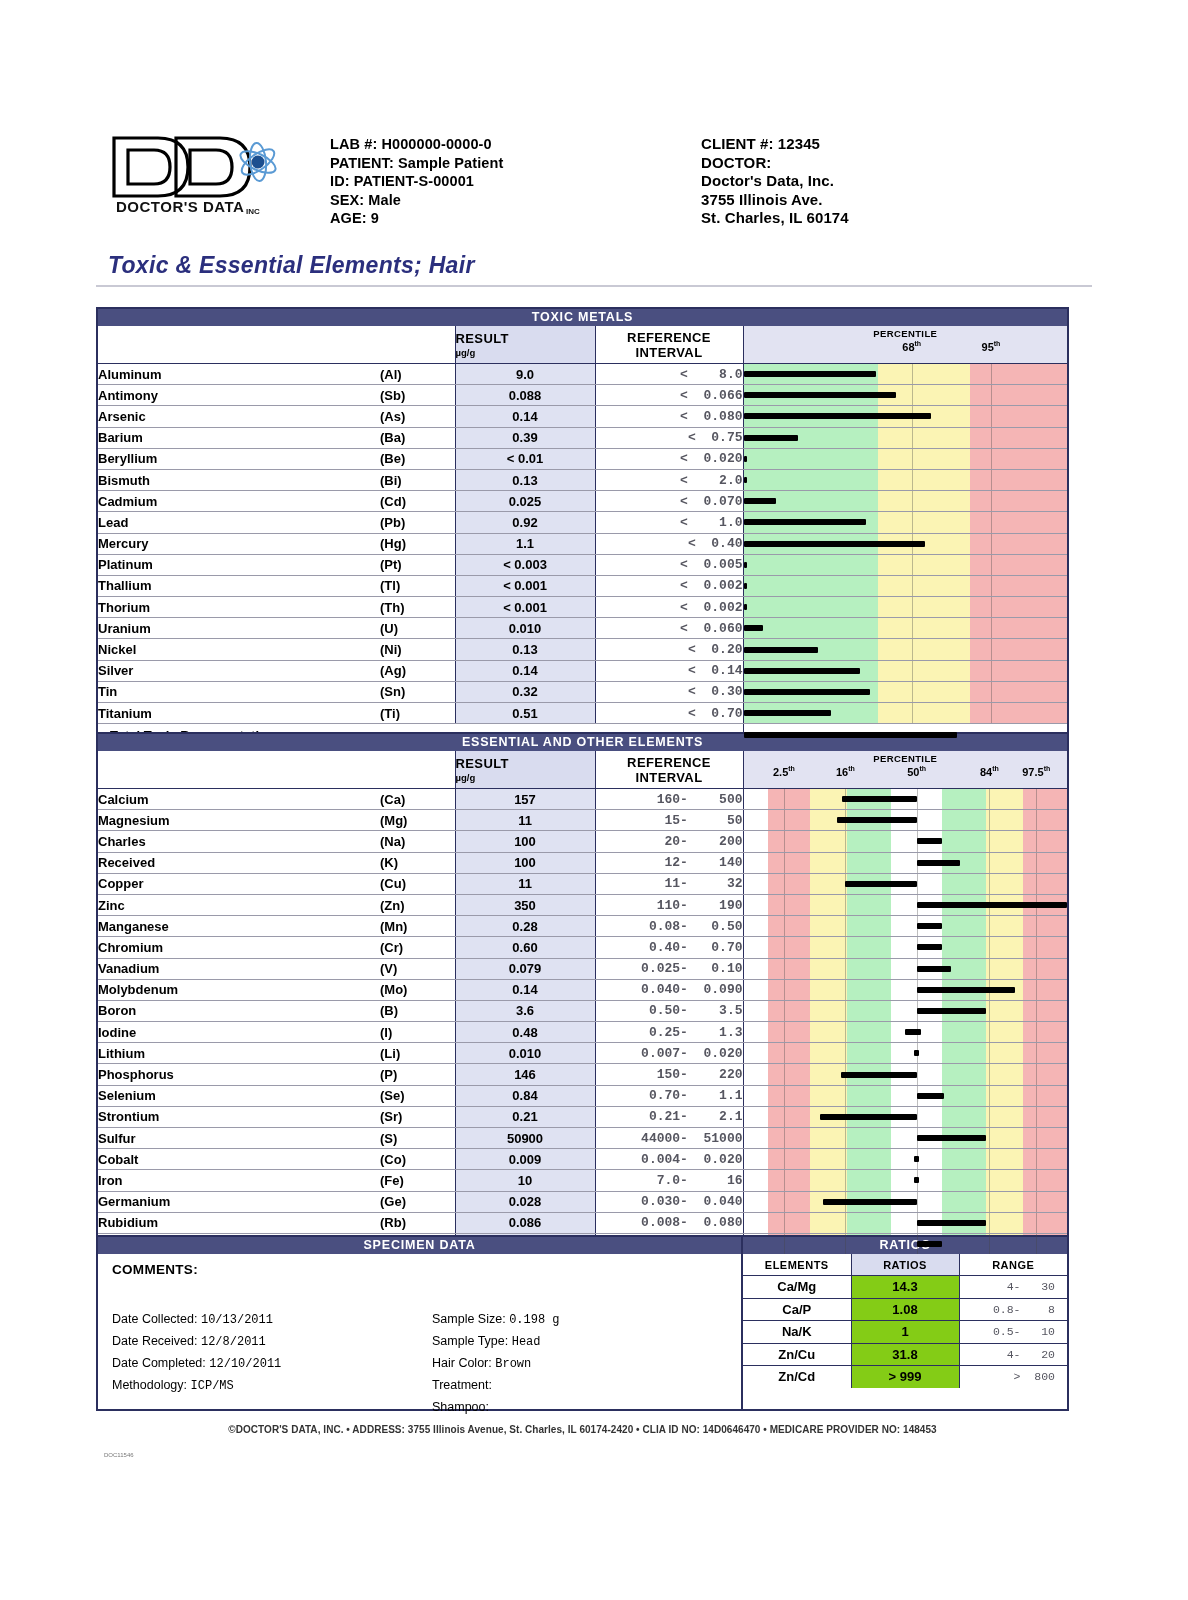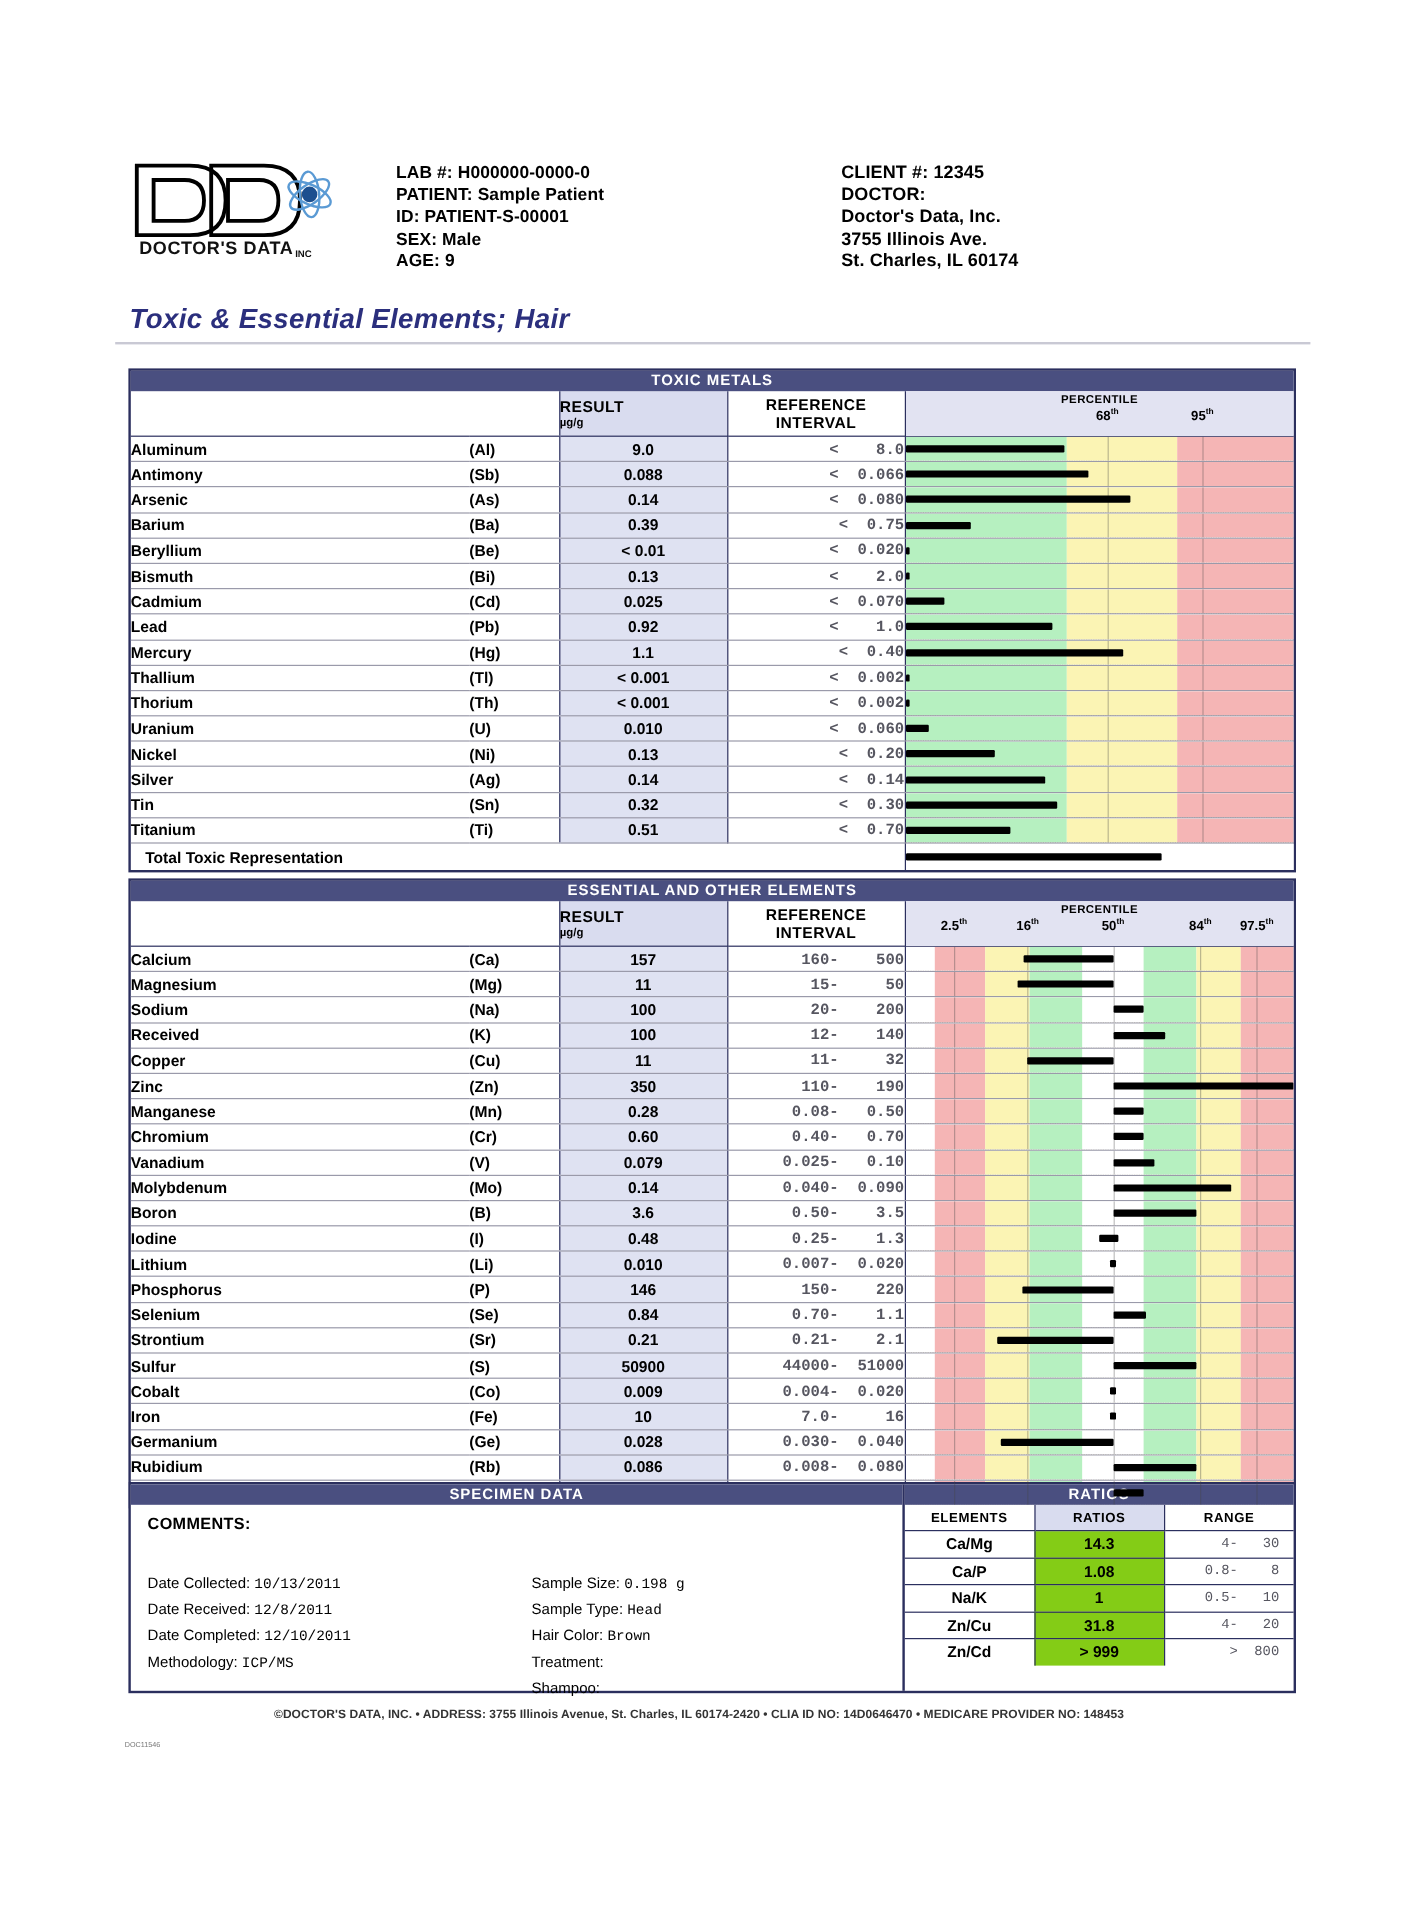--- a/index.html
+++ b/index.html
@@ -76,21 +76,21 @@
     left: 96px;
     top: 285px;
     width: 996px;
     height: 2px;
     background: #c9c9d4;
   }
 
   
   .frame {
     position: absolute;
-    left: 107px;
+    left: 96px;
     width: 973px;
     border: 2px solid #2b2f5e;
     box-sizing: border-box;
     background: #fff;
   }
   #toxic-frame { top: 307px; }
   #essential-frame { top: 732px; }
   #bottom-frame { top: 1235px; }
 
   .band {
@@ -469,20 +469,35 @@
               <div class="zone" style="left: 0%; width: 41.5%; background: rgb(182, 240, 192);"></div>
               <div class="zone" style="left: 41.5%; width: 28.5%; background: rgb(251, 244, 180);"></div>
               <div class="zone" style="left: 70%; width: 30%; background: rgb(245, 181, 181);"></div>
               <div class="dotline"></div>
               <div class="vtick" style="left: 52%;"></div>
               <div class="vtick" style="left: 76.5%;"></div>
               <div class="bar" style="left: 0%; width: 56%;"></div>
             </td>
           </tr>
           <tr class="drow">
+            <td class="c-name-cell">Platinum</td>
+            <td class="c-sym-cell">(Pt)</td>
+            <td class="c-res-cell">&lt; 0.003</td>
+            <td class="c-ref-cell">&lt;  0.005</td>
+            <td class="c-pct-cell">
+              <div class="zone" style="left: 0%; width: 41.5%; background: rgb(182, 240, 192);"></div>
+              <div class="zone" style="left: 41.5%; width: 28.5%; background: rgb(251, 244, 180);"></div>
+              <div class="zone" style="left: 70%; width: 30%; background: rgb(245, 181, 181);"></div>
+              <div class="dotline"></div>
+              <div class="vtick" style="left: 52%;"></div>
+              <div class="vtick" style="left: 76.5%;"></div>
+              <div class="bar" style="left: 0%; width: 1%;"></div>
+            </td>
+          </tr>
+          <tr class="drow">
             <td class="c-name-cell">Thallium</td>
             <td class="c-sym-cell">(Tl)</td>
             <td class="c-res-cell">&lt; 0.001</td>
             <td class="c-ref-cell">&lt;  0.002</td>
             <td class="c-pct-cell">
               <div class="zone" style="left: 0%; width: 41.5%; background: rgb(182, 240, 192);"></div>
               <div class="zone" style="left: 41.5%; width: 28.5%; background: rgb(251, 244, 180);"></div>
               <div class="zone" style="left: 70%; width: 30%; background: rgb(245, 181, 181);"></div>
               <div class="dotline"></div>
               <div class="vtick" style="left: 52%;"></div>
@@ -666,21 +681,21 @@
               <div class="dotline"></div>
               <div class="vtick" style="left: 12.5%;"></div>
               <div class="vtick" style="left: 31.5%;"></div>
               <div class="vtick" style="left: 53.5%;"></div>
               <div class="vtick" style="left: 76%;"></div>
               <div class="vtick" style="left: 90.5%;"></div>
               <div class="bar" style="left: 29%; width: 24.5%;"></div>
             </td>
           </tr>
           <tr class="drow">
-            <td class="c-name-cell">Sodium</td>
+            <td class="c-name-cell">Charles</td>
             <td class="c-sym-cell">(Na)</td>
             <td class="c-res-cell">100</td>
             <td class="c-ref-cell">   20-    200</td>
             <td class="c-pct-cell">
               <div class="zone" style="left: 0%; width: 7.5%; background: rgb(255, 255, 255);"></div>
               <div class="zone" style="left: 7.5%; width: 13%; background: rgb(245, 181, 181);"></div>
               <div class="zone" style="left: 20.5%; width: 11.5%; background: rgb(251, 244, 180);"></div>
               <div class="zone" style="left: 32%; width: 13.5%; background: rgb(182, 240, 192);"></div>
               <div class="zone" style="left: 45.5%; width: 16%; background: rgb(255, 255, 255);"></div>
               <div class="zone" style="left: 61.5%; width: 13.5%; background: rgb(182, 240, 192);"></div>

